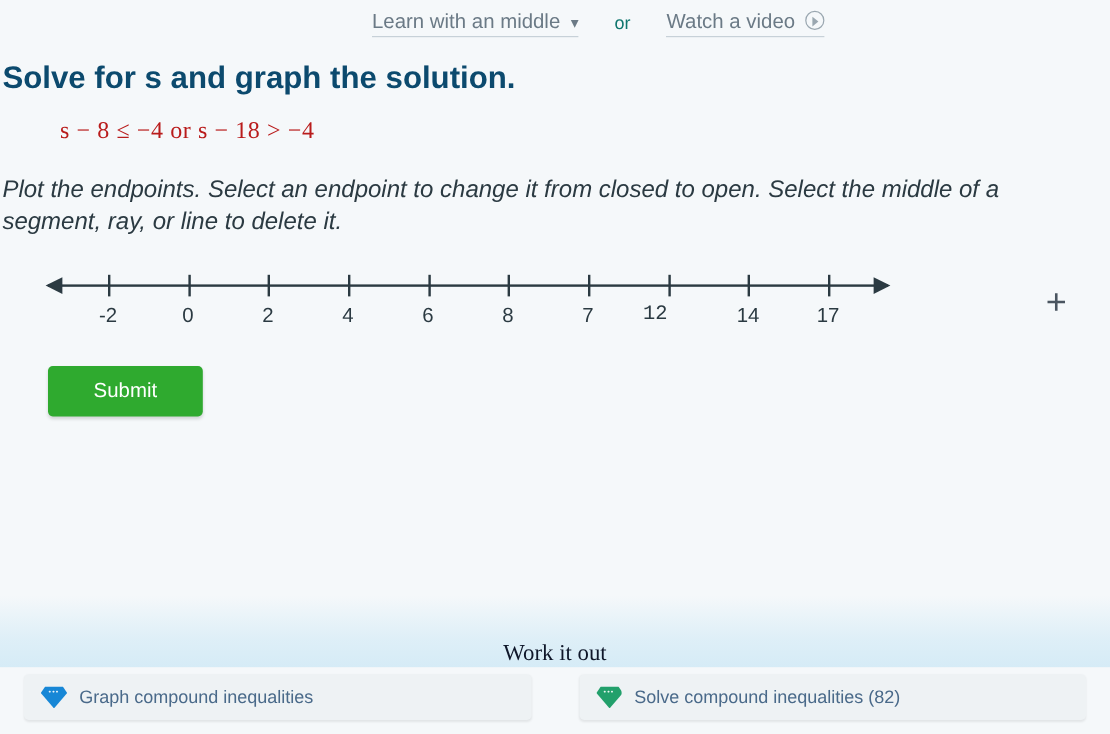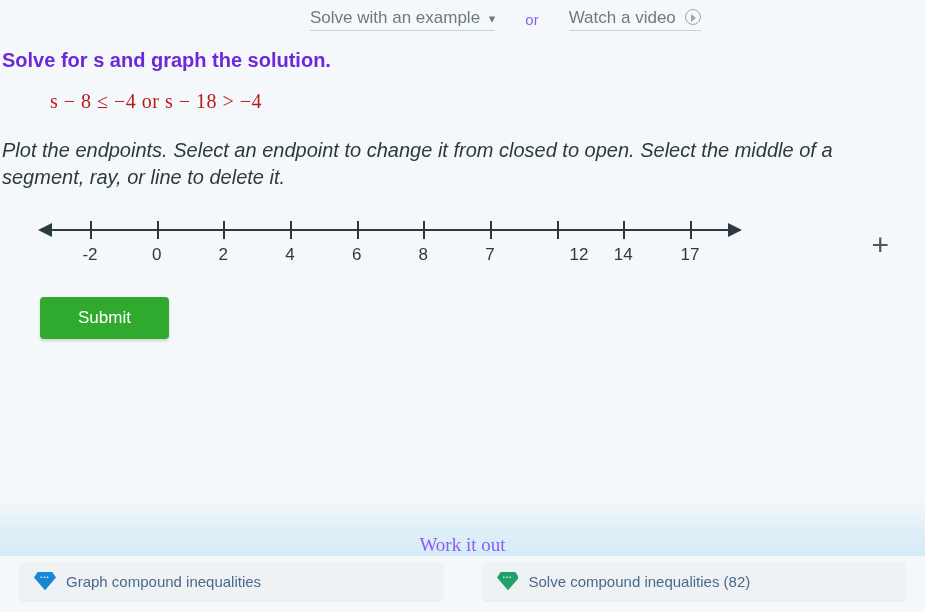--- a/index.html
+++ b/index.html
@@ -18,21 +18,21 @@
       gap: 30px;
       padding: 8px 0 14px 310px;
       color: #6b7280;
       font-size: 17px;
     }
     .top-links .link {
       cursor: pointer;
       color: #6b7a86;
     }
     .top-links .or {
-      color: #8b5cf6;
+      color: #0f766e;
       font-size: 15px;
     }
     .chevron-down {
       margin-left: 4px;
       font-size: 13px;
     }
     .play-icon {
       display: inline-block;
       width: 16px; height: 16px;
       border: 1px solid #9aa7b0;
@@ -50,22 +50,22 @@
       border-bottom: 4px solid transparent;
     }
     .underline {
       border-bottom: 1px solid #c7d1d8;
       padding-bottom: 2px;
     }
     .content {
       padding: 0 8px 0 0;
     }
     .heading1 {
-      color: #6d28d9;
-      font-size: 20px;
+      color: #0c4a6e;
+      font-size: 26px;
       font-weight: 600;
       padding: 4px 0 14px 2px;
     }
     .formula {
       font-family: Georgia, serif;
       color: #b91c1c;
       font-size: 20px;
       padding: 4px 0 18px 50px;
       letter-spacing: 0.5px;
     }
@@ -138,21 +138,21 @@
     }
     .bottom-area {
       position: absolute;
       bottom: 0;
       left: 0; right: 0;
       padding: 0 20px 12px 20px;
     }
     .workit {
       text-align: center;
       font-family: Georgia, serif;
-      color: #8b5cf6;
+      color: #0f172a;
       font-size: 19px;
       padding-bottom: 6px;
     }
     .notready {
       text-align: center;
       color: #3a4a52;
       font-size: 17px;
       padding-bottom: 28px;
     }
     .help-row {
@@ -194,21 +194,21 @@
       height: 60px;
       background: linear-gradient(180deg, rgba(200,230,245,0) 0%, rgba(200,230,245,0.5) 60%, rgba(200,230,245,0.7) 100%);
       pointer-events: none;
     }
   </style>
 </head>
 <body>
 
 <div class="top-links">
   <span class="link underline">
-    <span>Solve with an example</span>
+    <span>Learn with an middle</span>
     <span class="chevron-down">▾</span>
   </span>
   <span class="or">or</span>
   <span class="link underline">
     <span>Watch a video</span>
     <span class="play-icon"></span>
   </span>
 </div>
 
 <div class="content">
@@ -230,21 +230,21 @@
           <div class="nl-label" style="left: 183.333px;">2</div>
           <div class="nl-tick" style="left: 250px;"></div>
           <div class="nl-label" style="left: 250px;">4</div>
           <div class="nl-tick" style="left: 316.667px;"></div>
           <div class="nl-label" style="left: 316.667px;">6</div>
           <div class="nl-tick" style="left: 383.333px;"></div>
           <div class="nl-label" style="left: 383.333px;">8</div>
           <div class="nl-tick" style="left: 450px;"></div>
           <div class="nl-label" style="left: 450px;">7</div>
           <div class="nl-tick" style="left: 516.667px;"></div>
-          <div class="nl-label" style="left: 539px;">12</div>
+          <div class="nl-label" style="left: 506px; font-family: Liberation Mono, monospace;">12</div>
           <div class="nl-tick" style="left: 583.333px;"></div>
           <div class="nl-label" style="left: 583.333px;">14</div>
           <div class="nl-tick" style="left: 650px;"></div>
           <div class="nl-label" style="left: 650px;">17</div>
         </div>
     </div>
     <div class="plus">+</div>
   </div>
 
   <button class="submit-btn">Submit</button>

